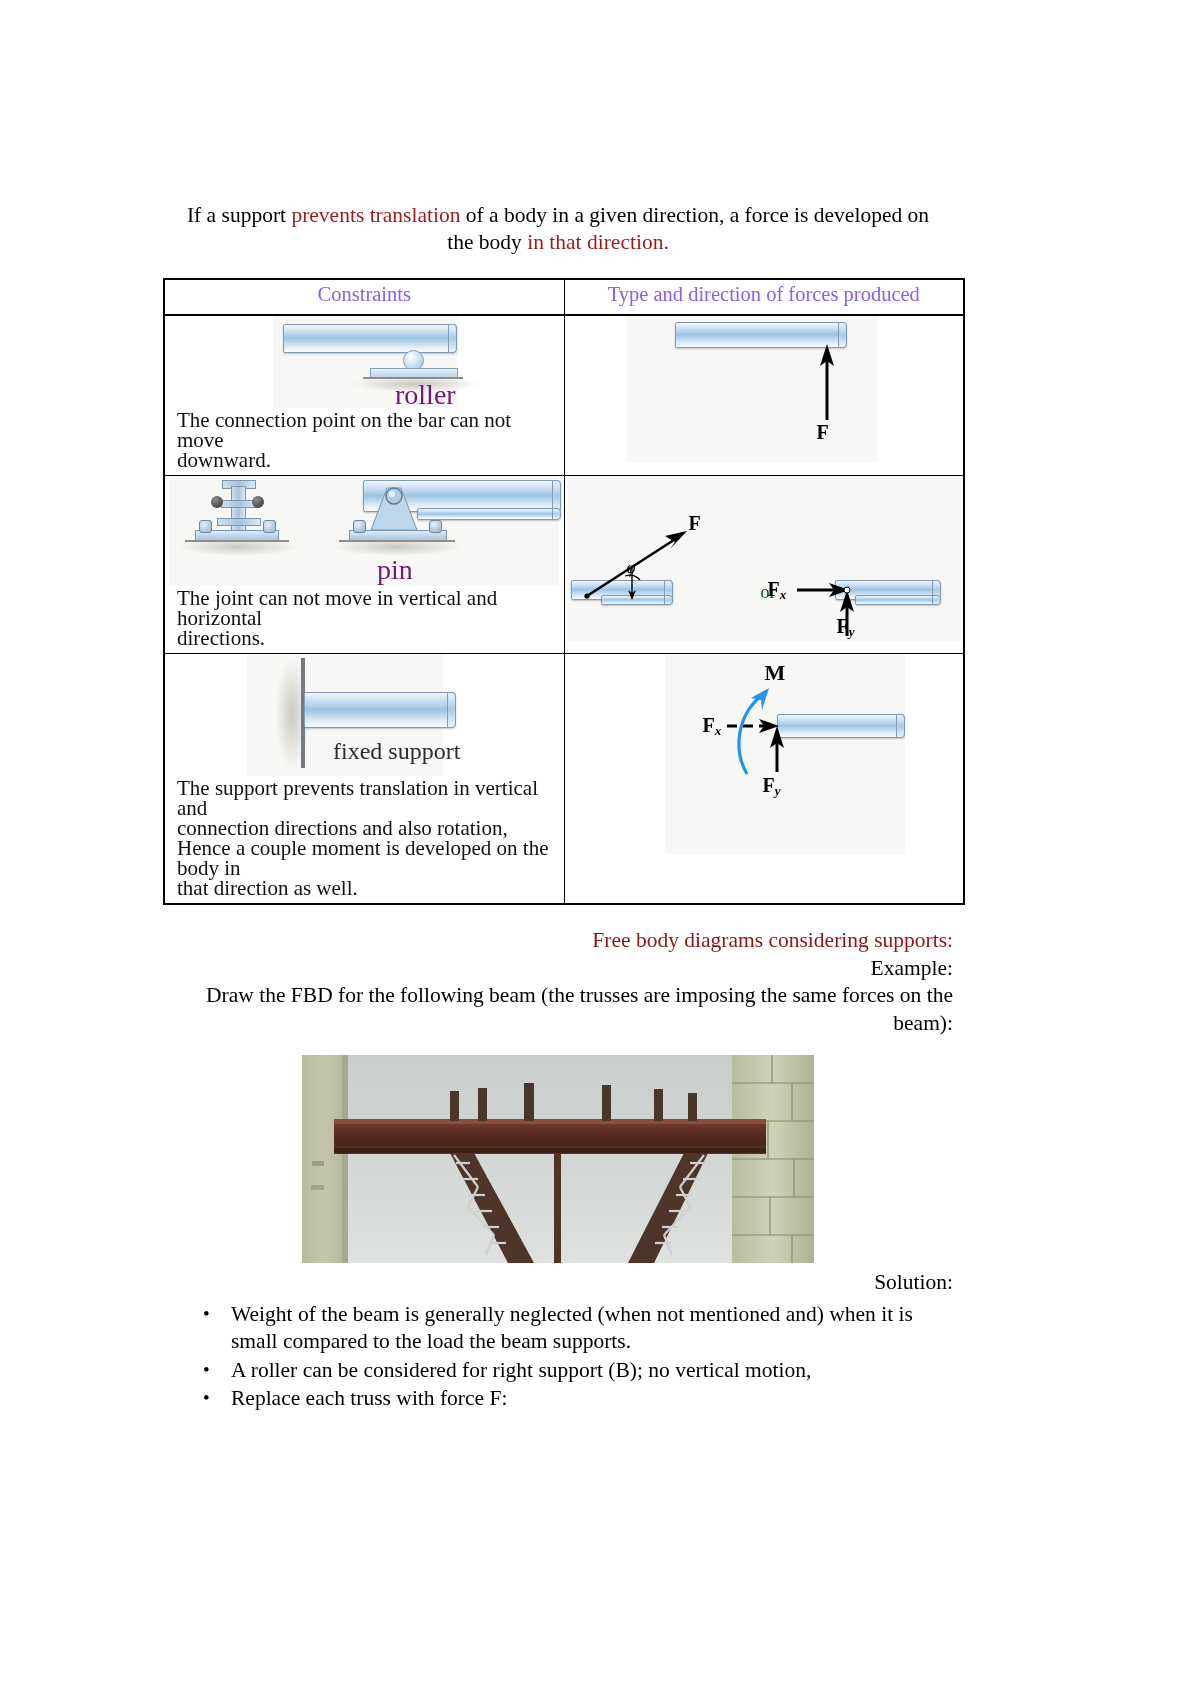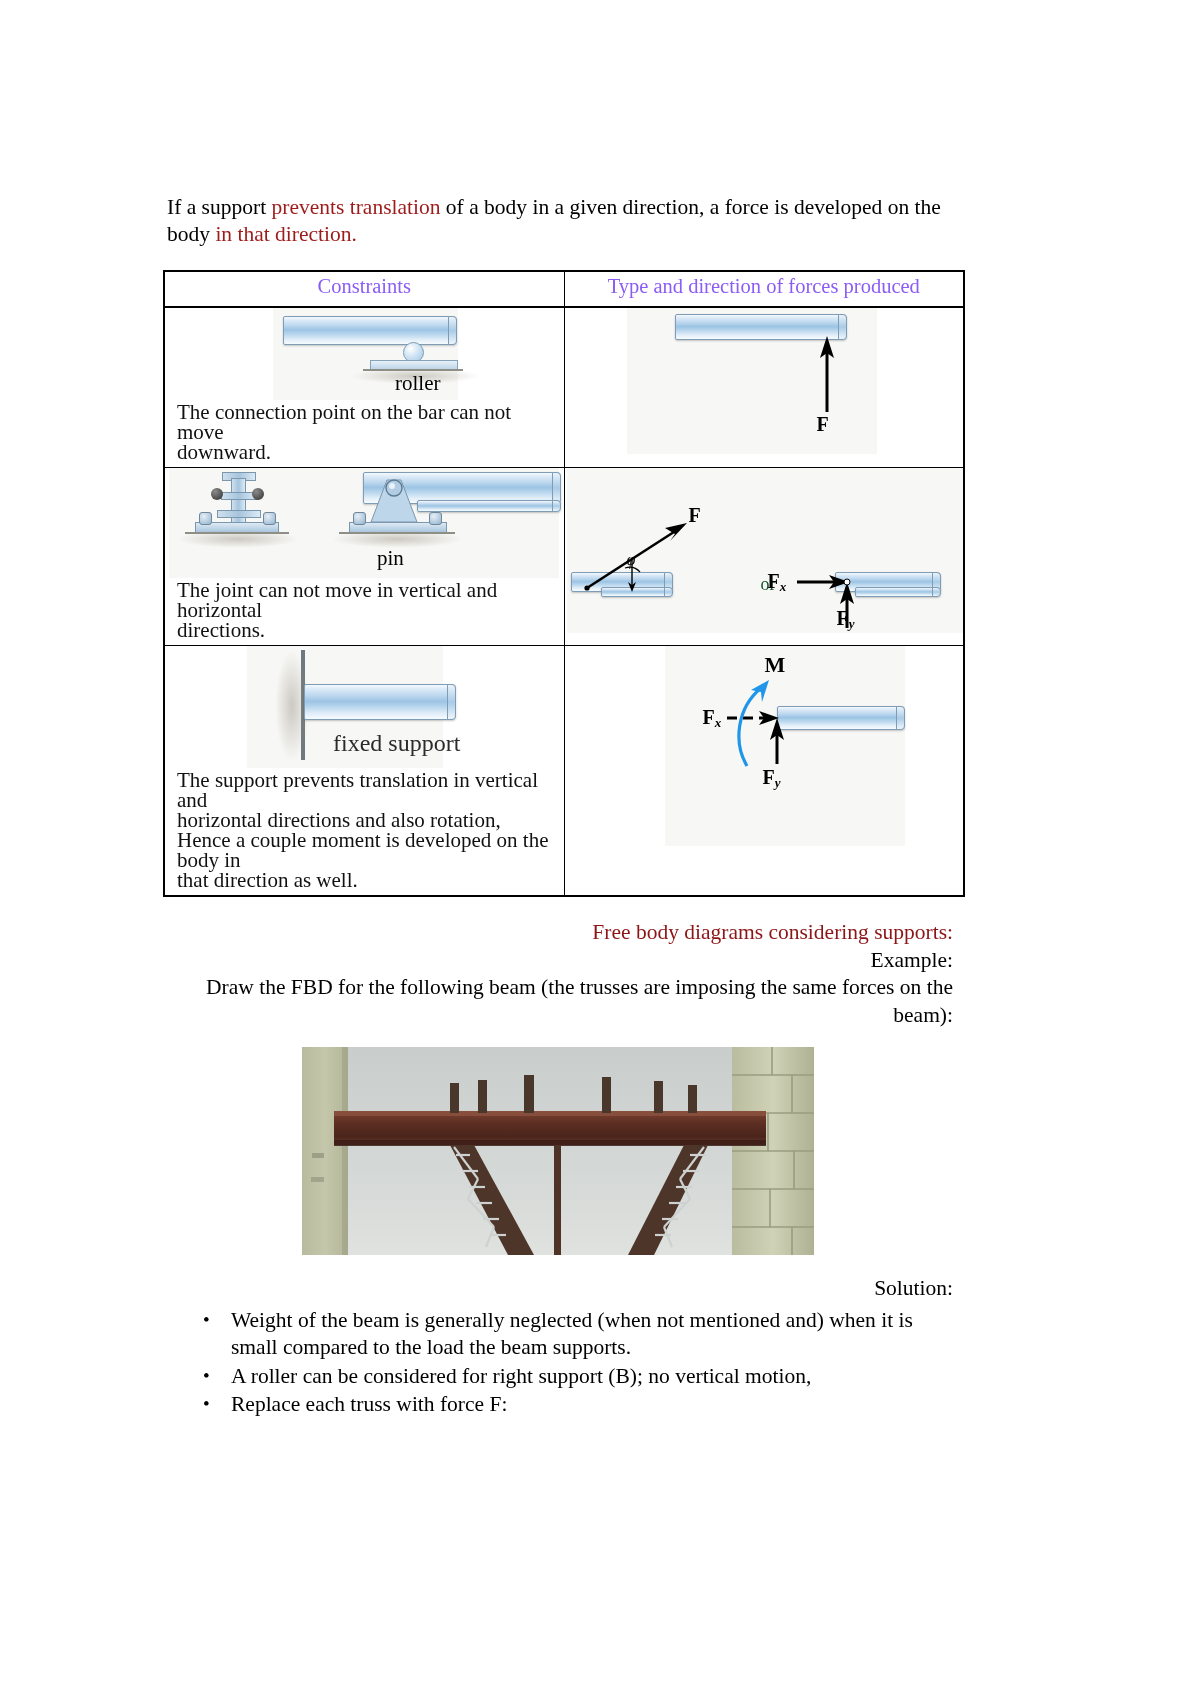--- a/index.html
+++ b/index.html
@@ -12,21 +12,21 @@
   }
   .page{position:relative;width:1200px;height:1698px;overflow:hidden;}
   .content{position:absolute;left:163px;top:190px;width:790px;}
 
   h1.title{
     font-family:"Liberation Serif","DejaVu Serif",serif;
     font-size:25px;font-weight:bold;color:#1212d6;
     margin:0 0 2px 0;letter-spacing:.1px;
   }
   p.intro{
-    font-size:21.5px;line-height:27px;margin:4px;color:#000;
+    font-size:21.5px;line-height:27px;margin:12px;color:#000;text-align:center;
   }
   .red{color:#9e1b1b;}
   .darkred{color:#8c1515;}
 
   
   table.supports{
     border-collapse:collapse;
     width:800px;
     margin-top:22px;
     table-layout:fixed;
@@ -95,21 +95,21 @@
     position:absolute;font-family:"Liberation Serif","DejaVu Serif",serif;
     font-weight:bold;font-size:20px;color:#000;
   }
   .lbl .sub{font-size:13px;font-style:italic;font-weight:bold;vertical-align:-3px;}
   .lbl-it{font-style:italic;font-weight:normal;}
   .word-or{
     position:absolute;font-size:18px;color:#14532d;
     font-family:"Liberation Serif","DejaVu Serif",serif;
   }
   .gname{
-    position:absolute;font-size:21px;color:#000000;
+    position:absolute;font-size:28px;color:#701a75;
     font-family:"Liberation Serif","DejaVu Serif",serif;
   }
 
   
   .pin-base{
     position:absolute;background:linear-gradient(to bottom,#dfeaf4,#a8c6de);
     border:1px solid #7b97ad;
   }
   .bolt{
     position:absolute;width:11px;height:11px;border-radius:3px;
@@ -269,21 +269,21 @@
         <td>
           <div class="cell-inner" style="height:122px;">
             <div class="shade" style="left:82px;top:0;width:196px;height:122px;"></div>
             <div style="position:absolute;left:136px;top:4px;width:4px;height:110px;background:#6f7a80;"></div>
             <div class="grayshadow" style="left:110px;top:4px;width:34px;height:112px;"></div>
             <div class="beam" style="left:139px;top:38px;width:150px;height:34px;"></div>
             <div class="gname" style="left:168px;top:84px;font-size:24px;color:#2b2b2b;text-align:right;">fixed support</div>
           </div>
           <div class="cap">
             <span>The support prevents translation in vertical and</span><br>
-            <span>horizontal directions and also rotation,</span><br>
+            <span>connection directions and also rotation,</span><br>
             <span>Hence a couple moment is developed on the body in</span><br>
             <span>that direction as well.</span>
           </div>
         </td>
         <td>
           <div class="cell-inner" style="height:200px;">
             <div class="shade" style="left:100px;top:0;width:240px;height:200px;"></div>
             <div class="beam" style="left:212px;top:60px;width:126px;height:22px;"></div>
             <svg class="ov" width="400" height="200">
               <line x1="162" y1="72" x2="200" y2="72" stroke="#000" stroke-width="3" stroke-dasharray="10,6"></line>
@@ -394,21 +394,21 @@
         <line x1="360" y1="172" x2="376" y2="172"></line>
         <line x1="353" y1="188" x2="369" y2="188"></line>
         <line x1="402" y1="100" x2="378" y2="132"></line>
         <line x1="378" y1="132" x2="388" y2="152"></line>
         <line x1="388" y1="152" x2="362" y2="180"></line>
         <line x1="362" y1="180" x2="370" y2="200"></line>
       </g>
     </svg>
   </div>
 
-  <p class="sec" style="margin-top:20px;">Solution:</p>
+  <p class="sec" style="margin-top:6px;">Solution:</p>
   <ul class="sol">
     <li>
       <span>Weight of the beam is generally neglected (when not mentioned and) when it is</span>
       <span>small compared to the load the beam supports.</span>
     </li>
     <li>A roller can be considered for right support (B); no vertical motion,</li>
     <li>Replace each truss with force F:</li>
   </ul>
 
  </div>

